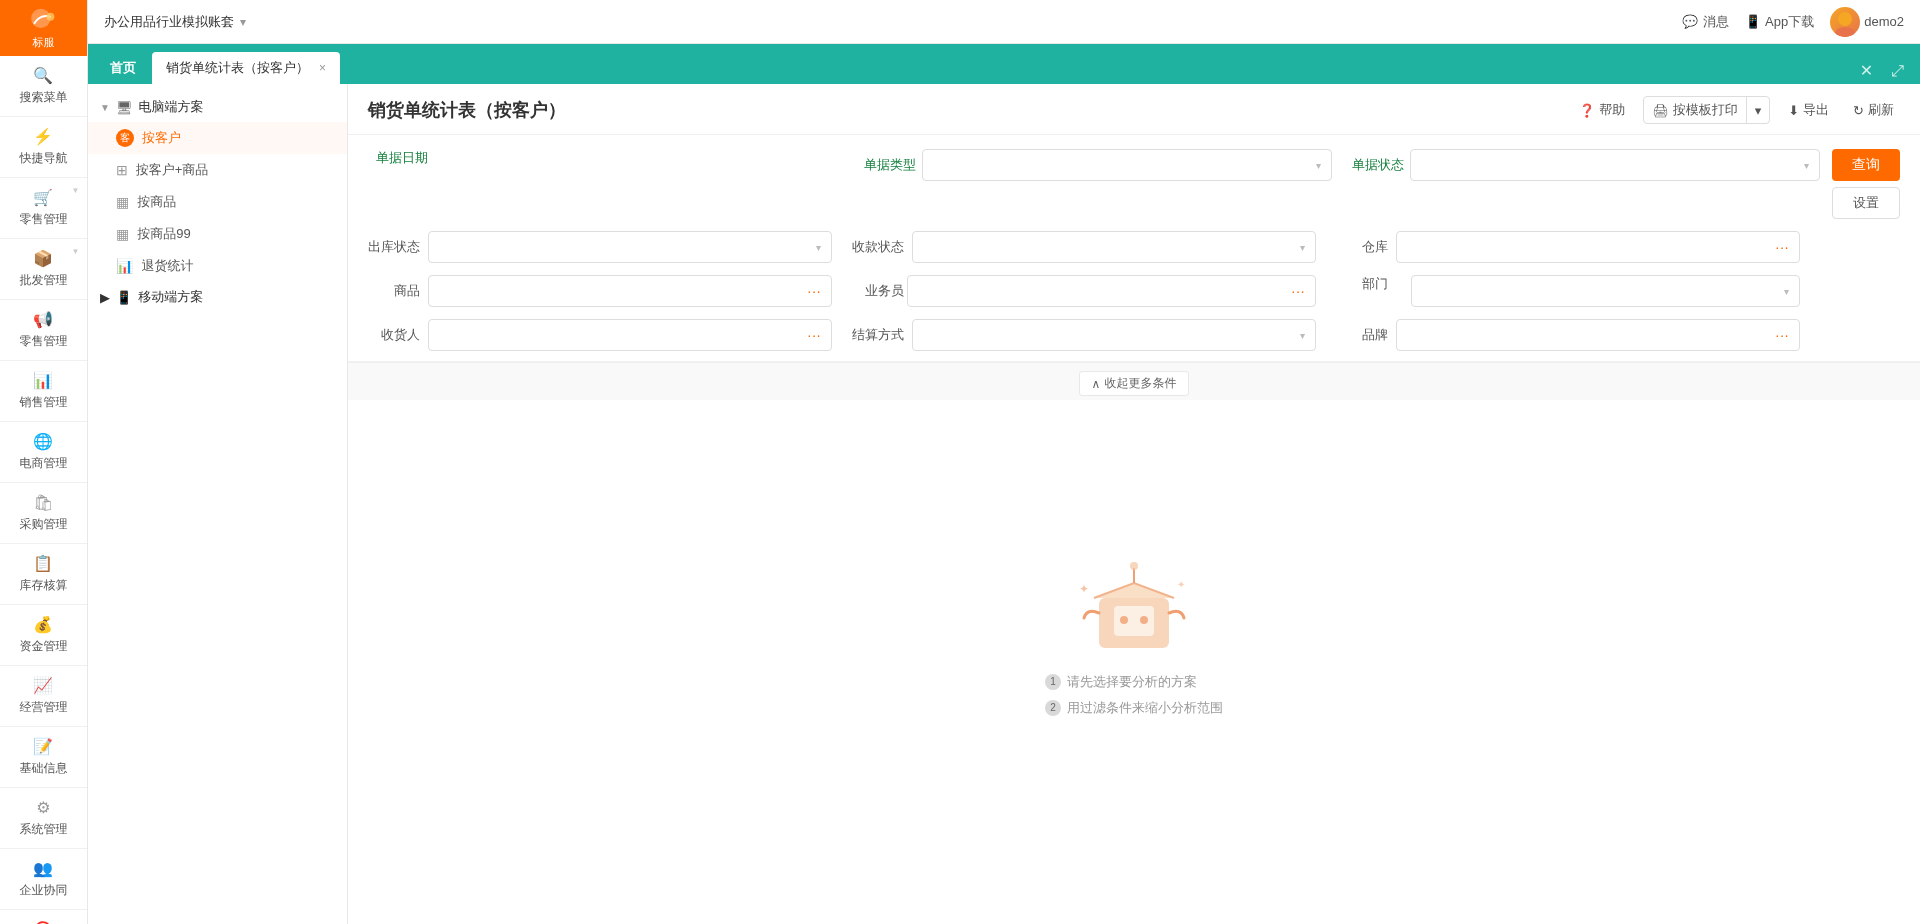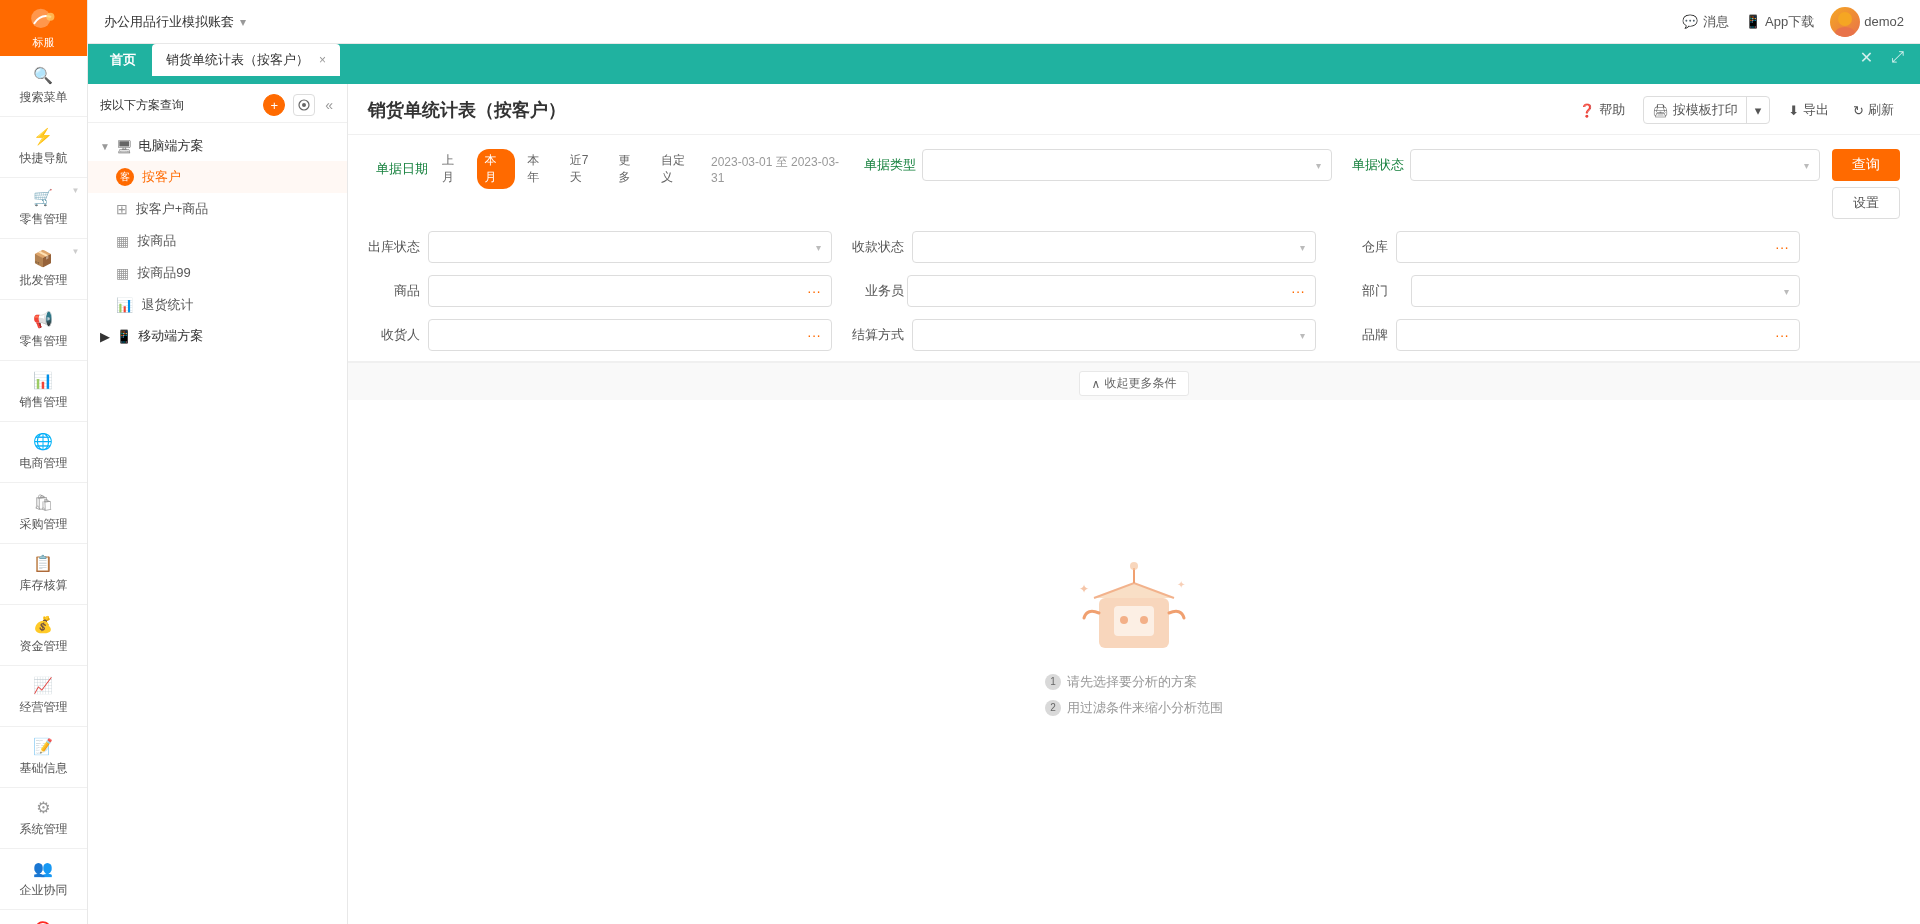--- a/index.html
+++ b/index.html
@@ -106,21 +106,21 @@
       color: #fff;
       font-size: 12px;
       overflow: hidden;
     }
 
     
     .tabbar {
       height: 40px;
       background: #20b2a0;
       display: flex;
-      align-items: flex-start;
+      align-items: flex-end;
       padding: 0 8px;
       gap: 2px;
     }
     .tab-item {
       height: 32px;
       padding: 0 14px;
       display: flex;
       align-items: center;
       gap: 6px;
       border-radius: 4px 4px 0 0;
@@ -537,31 +537,20 @@
       <span class="tab-close">×</span>
     </div>
     <div style="flex:1"></div>
     <span class="tab-window-close">✕</span>
     <span class="tab-fullscreen">⤢</span>
   </div>
 
   <div class="content-area">
 
     <div class="left-panel">
-      <div class="left-panel-header">
-        <span class="header-label">按以下方案查询</span>
-        <div class="icon-btn circle">+</div>
-        <div class="icon-btn">
-          <svg width="12" height="12" viewBox="0 0 12 12">
-              <circle cx="6" cy="6" r="5" stroke="#666" stroke-width="1.2" fill="none"></circle>
-              <circle cx="6" cy="6" r="2" fill="#666"></circle>
-            </svg>
-        </div>
-        <div class="collapse-btn">«</div>
-      </div>
       <div class="scheme-list">
         <div class="scheme-group">
           <div class="scheme-group-header">
             <span class="expand-icon">▼</span>
             <span class="group-icon">🖥</span>
             <span>电脑端方案</span>
           </div>
           <div class="scheme-item active">
             <span style="width:18px;height:18px;background:#ff6a00;border-radius:50%;display:inline-flex;align-items:center;justify-content:center;color:#fff;font-size:10px;">客</span>
             <span>按客户</span>
@@ -619,29 +608,20 @@
           </div>
         </div>
       </div>
 
       <div class="filter-area filter-container">
 
         <div style="display:flex; align-items:flex-start; gap:12px; margin-bottom:12px; position:relative;">
 
           <div style="display:flex;align-items:center;gap:6px;flex:1;">
             <span class="filter-label">单据日期</span>
-            <div style="display:flex;align-items:center;gap:4px;">
-              <span class="date-tab">上月</span>
-              <span class="date-tab active">本月</span>
-              <span class="date-tab">本年</span>
-              <span class="date-tab">近7天</span>
-              <span class="date-tab">更多</span>
-              <span class="date-tab">自定义</span>
-              <span class="date-display">2023-03-01 至 2023-03-31</span>
-            </div>
           </div>
 
           <div style="display:flex;align-items:center;gap:6px;flex:1;">
             <span class="filter-label">单据类型</span>
             <div class="filter-cell-input" style="flex:1;">
               <span></span>
               <span class="arrow-icon">▾</span>
             </div>
           </div>
 
@@ -688,21 +668,21 @@
             <div class="filter-cell-input with-dots" style="flex:1;">
               <span class="dots-icon">···</span>
             </div>
           </div>
           <div style="display:flex;align-items:center;gap:3px;">
             <span class="filter-cell-label">业务员</span>
             <div class="filter-cell-input with-dots" style="flex:1;">
               <span class="dots-icon">···</span>
             </div>
           </div>
-          <div style="display:flex;align-items:center;gap:23px;">
+          <div style="display:flex;gap:23px;">
             <span class="filter-cell-label">部门</span>
             <div class="filter-cell-input" style="flex:1;">
               <span></span>
               <span class="arrow-icon">▾</span>
             </div>
           </div>
         </div>
 
         <div style="display:grid;grid-template-columns:1fr 1fr 1fr;gap:12px 20px;margin-right:100px;">
           <div style="display:flex;align-items:center;gap:8px;">

